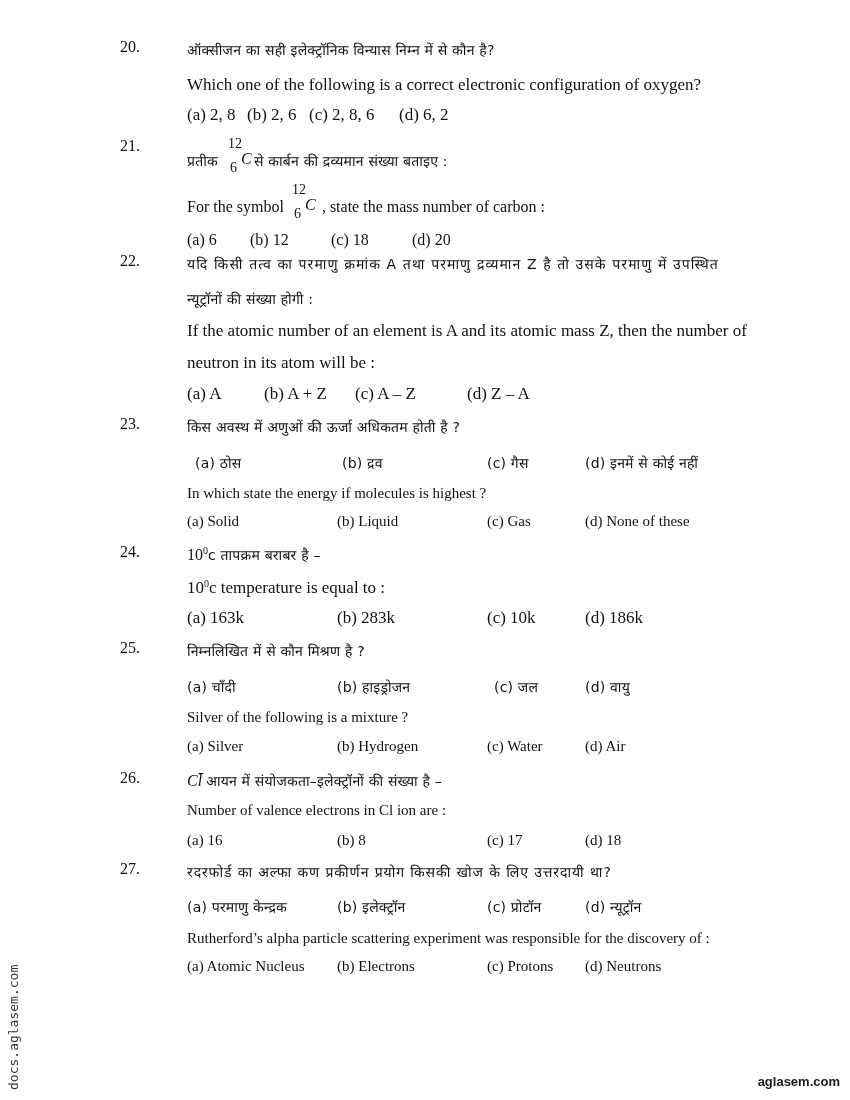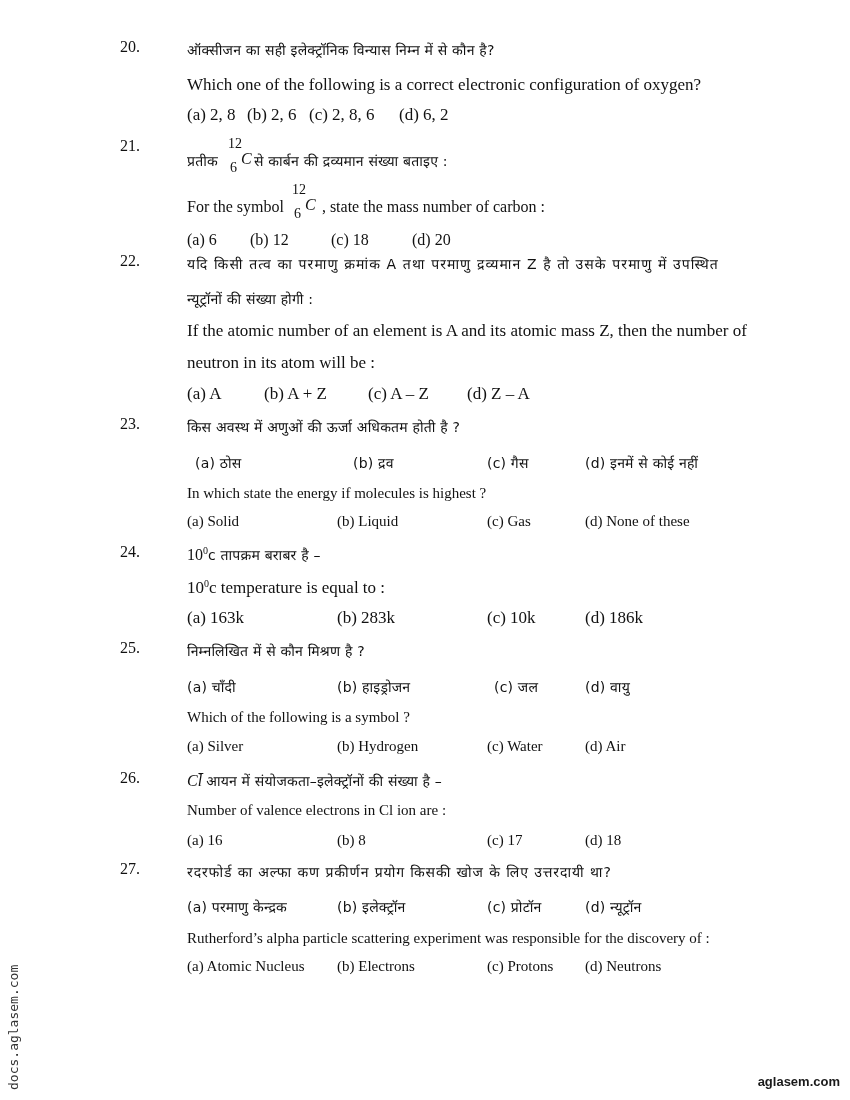--- a/index.html
+++ b/index.html
@@ -79,29 +79,29 @@
   </div>
 
   <div class="qnum" style="top:252px">22.</div>
   <div class="line hi" style="top:254px; letter-spacing:1.1px">यदि किसी तत्व का परमाणु क्रमांक A तथा परमाणु द्रव्यमान Z है तो उसके परमाणु में उपस्थित</div>
   <div class="line hi" style="top:289px">न्यूट्रॉनों की संख्या होगी :</div>
   <div class="line" style="top:321px; font-size:17px">If the atomic number of an element is A and its atomic mass Z, then the number of</div>
   <div class="line" style="top:353px; font-size:17px">neutron in its atom will be :</div>
   <div class="line" style="top:384px; font-size:17px">
     <span class="opt" style="left:0">(a)  A</span>
     <span class="opt" style="left:77px">(b)  A + Z</span>
-    <span class="opt" style="left:181px">(c)  A – Z</span>
+    <span class="opt" style="left:168px">(c)  A – Z</span>
     <span class="opt" style="left:280px">(d)  Z – A</span>
   </div>
 
   <div class="qnum" style="top:415px">23.</div>
   <div class="line hi" style="top:417px">किस अवस्थ में अणुओं की ऊर्जा अधिकतम होती है ?</div>
   <div class="line hi" style="top:453px">
     <span class="opt" style="left:8px">(a) ठोस</span>
-    <span class="opt" style="left:166px">(b) द्रव</span>
+    <span class="opt" style="left:155px">(b) द्रव</span>
     <span class="opt" style="left:300px">(c) गैस</span>
     <span class="opt" style="left:398px">(d) इनमें से कोई नहीं</span>
   </div>
   <div class="line small" style="top:485px">In which state the energy if molecules is highest ?</div>
   <div class="line small" style="top:513px">
     <span class="opt" style="left:0">(a) Solid</span>
     <span class="opt" style="left:150px">(b) Liquid</span>
     <span class="opt" style="left:300px">(c) Gas</span>
     <span class="opt" style="left:398px">(d) None of these</span>
   </div>
@@ -121,21 +121,21 @@
   </div>
 
   <div class="qnum" style="top:639px">25.</div>
   <div class="line hi" style="top:641px">निम्नलिखित में से कौन मिश्रण है ?</div>
   <div class="line hi" style="top:677px">
     <span class="opt" style="left:0">(a) चाँदी</span>
     <span class="opt" style="left:150px">(b) हाइड्रोजन</span>
     <span class="opt" style="left:307px">(c) जल</span>
     <span class="opt" style="left:398px">(d) वायु</span>
   </div>
-  <div class="line small" style="top:709px">Which of the following is a symbol ?</div>
+  <div class="line small" style="top:709px">Silver of the following is a mixture ?</div>
   <div class="line small" style="top:738px">
     <span class="opt" style="left:0">(a) Silver</span>
     <span class="opt" style="left:150px">(b) Hydrogen</span>
     <span class="opt" style="left:300px">(c) Water</span>
     <span class="opt" style="left:398px">(d) Air</span>
   </div>
 
   <div class="qnum" style="top:769px">26.</div>
   <div class="line small" style="top:802px">Number of valence electrons in Cl ion are :</div>
   <div class="line" style="top:771px">

